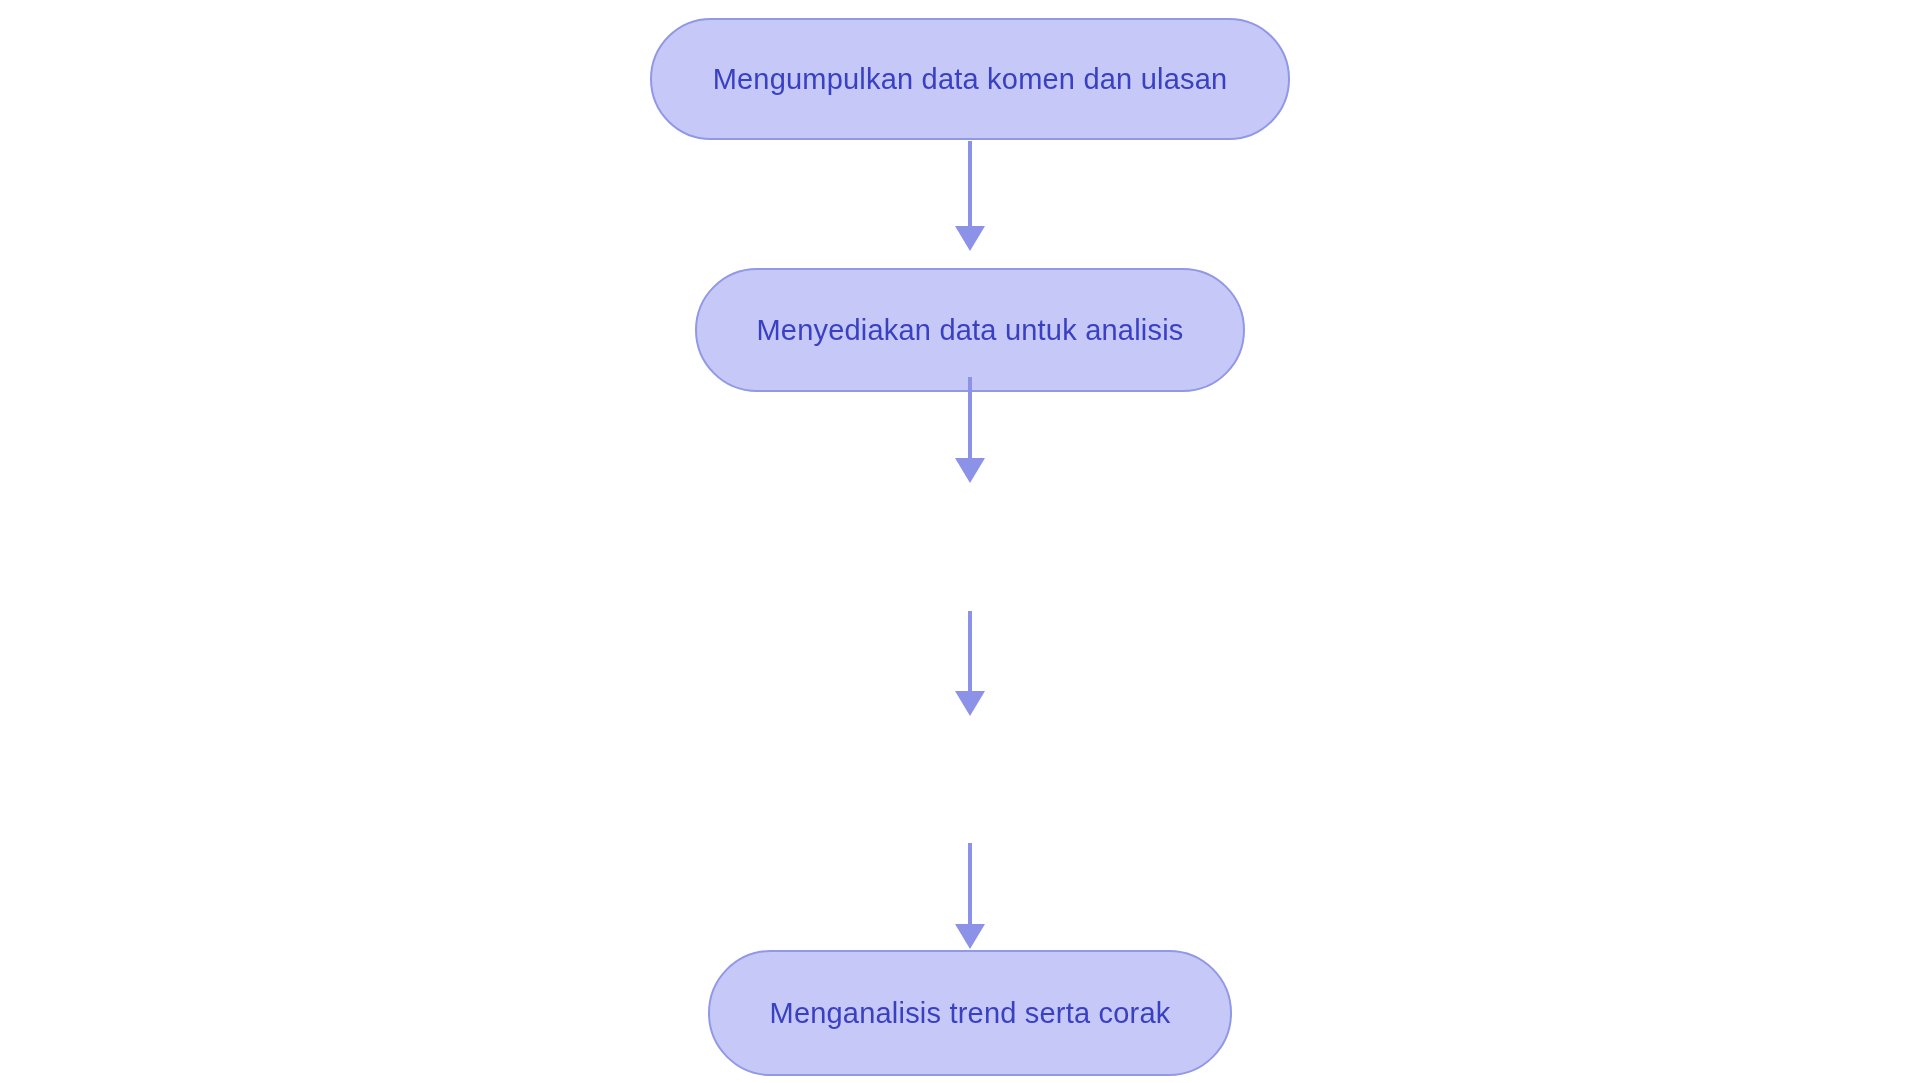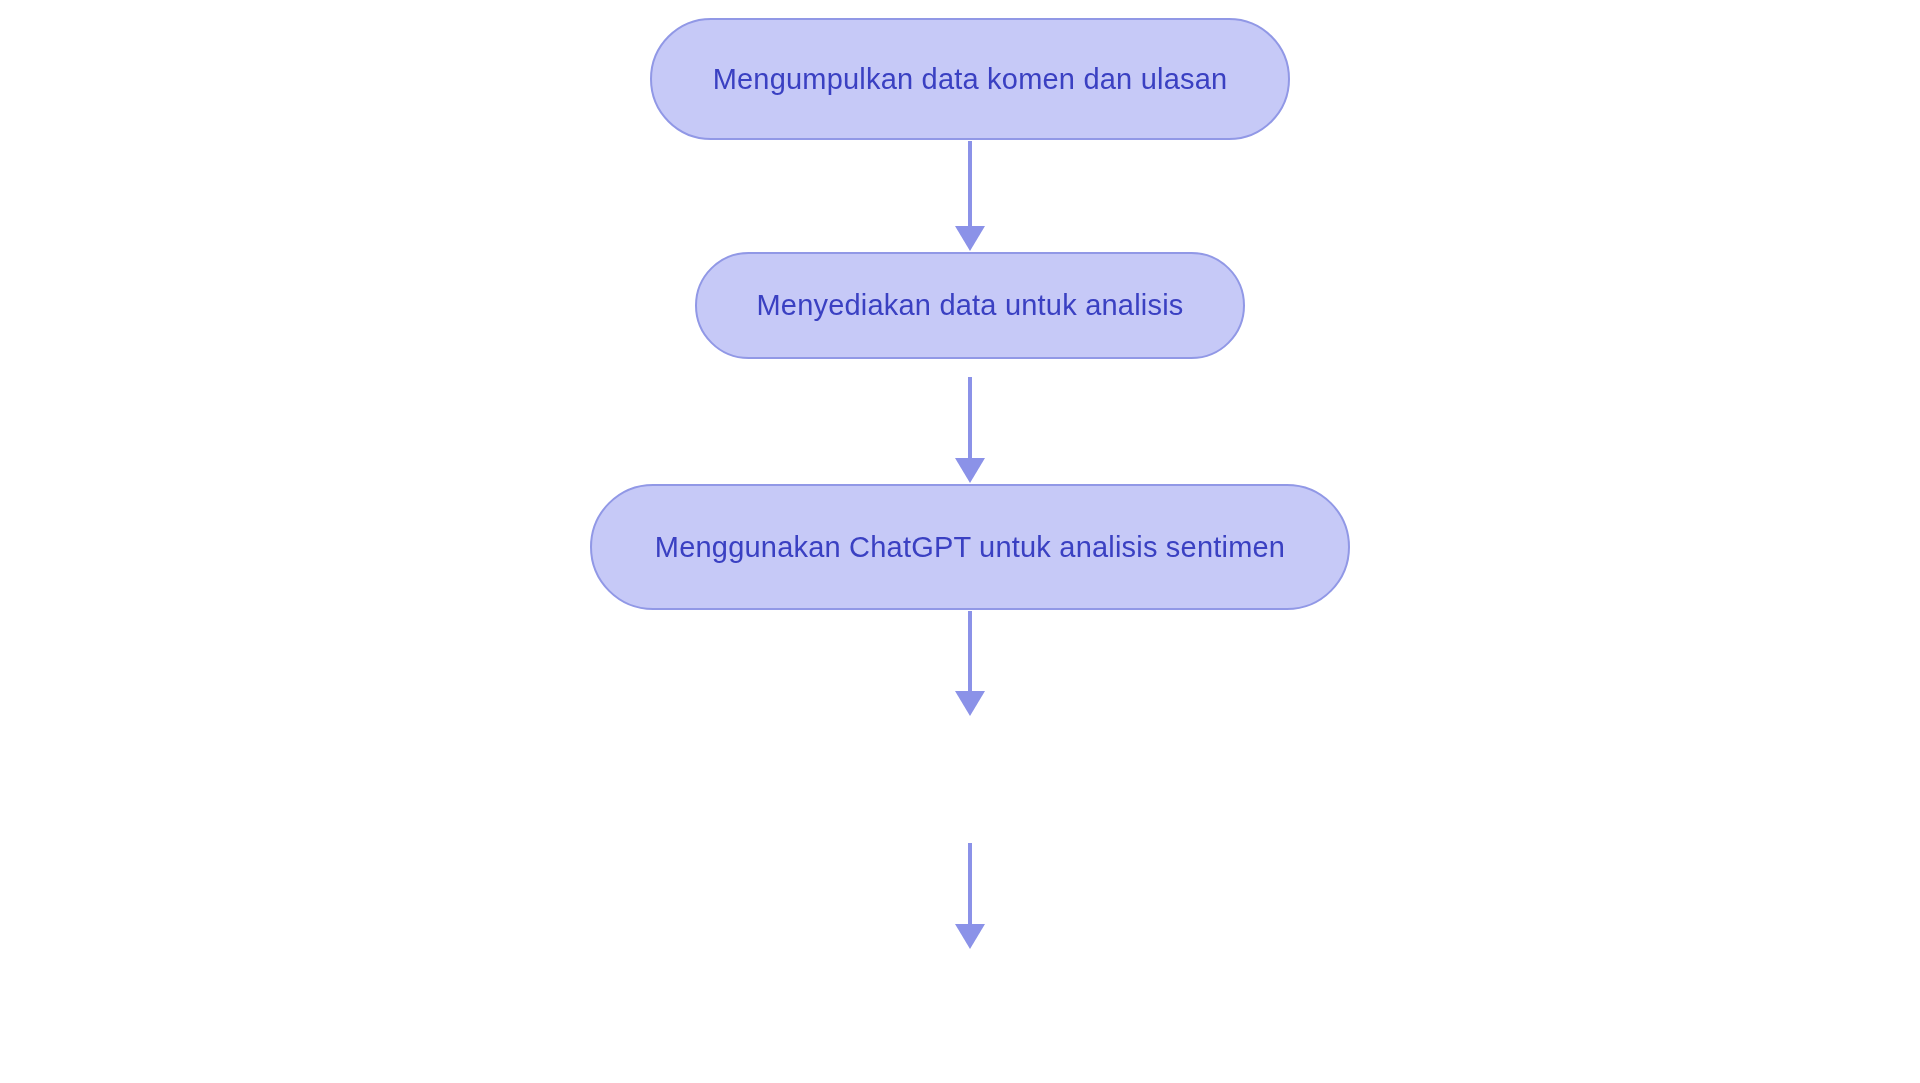--- a/index.html
+++ b/index.html
@@ -67,38 +67,38 @@
 
   <div class="flow-node" style="left:650px; top:18px; width:640px; height:122px;">
     <span>Mengumpulkan data komen dan ulasan</span>
   </div>
 
   <div class="flow-arrow" style="top:141px; height:110px;">
     <div class="arrow-line"></div>
     <div class="arrow-head"></div>
   </div>
 
-  <div class="flow-node" style="left:695px; top:252px; width:550px; height:107px;">
+  <div class="flow-node" style="left:695px; top:268px; width:550px; height:124px;">
     <span>Menyediakan data untuk analisis</span>
   </div>
 
   <div class="flow-arrow" style="top:377px; height:106px;">
     <div class="arrow-line"></div>
     <div class="arrow-head"></div>
   </div>
 
-  <div class="flow-node" style="left:590px; top:484px; width:760px; height:126px;">
-    <span>Menggunakan ChatGPT untuk analisis sentimen</span>
-  </div>
 
   <div class="flow-arrow" style="top:611px; height:105px;">
     <div class="arrow-line"></div>
     <div class="arrow-head"></div>
   </div>
 
 
   <div class="flow-arrow" style="top:843px; height:106px;">
     <div class="arrow-line"></div>
     <div class="arrow-head"></div>
   </div>
 
+  <div class="flow-node" style="left:708px; top:950px; width:524px; height:126px;">
+    <span>Menganalisis trend serta corak</span>
+  </div>
 
 </div>
 
 </body></html>

